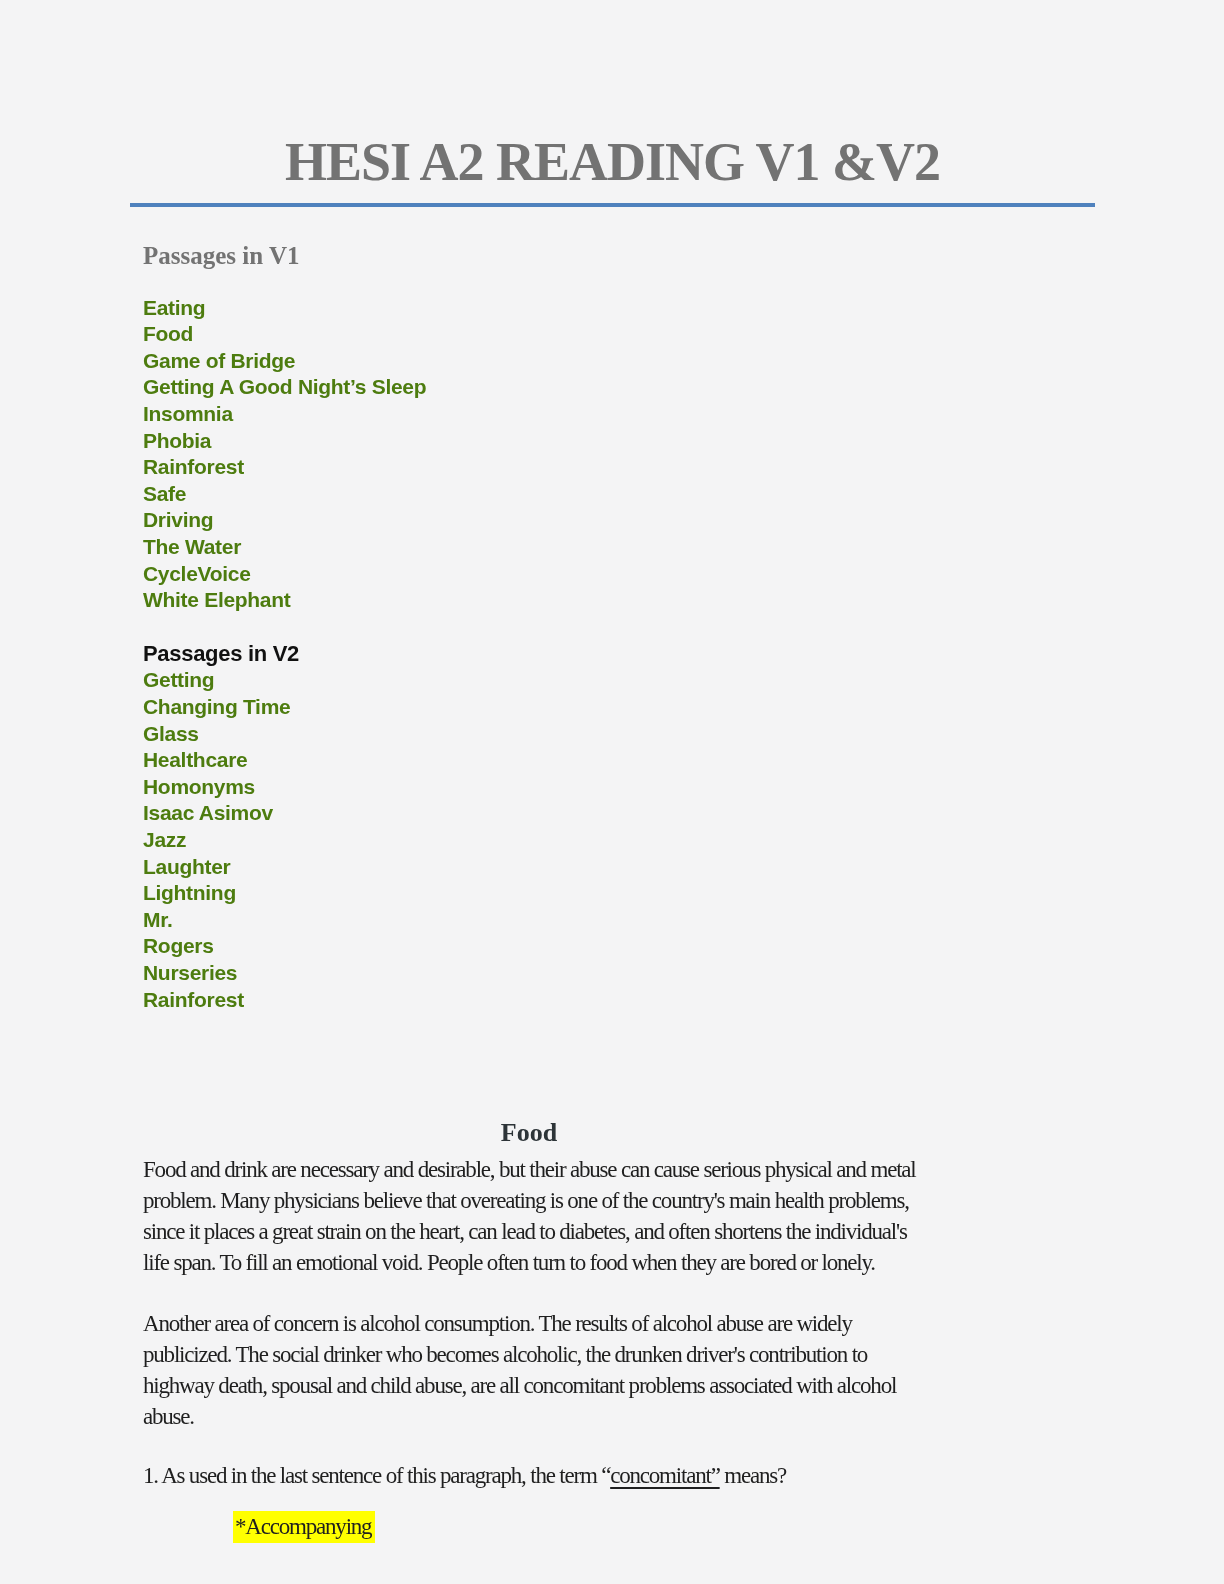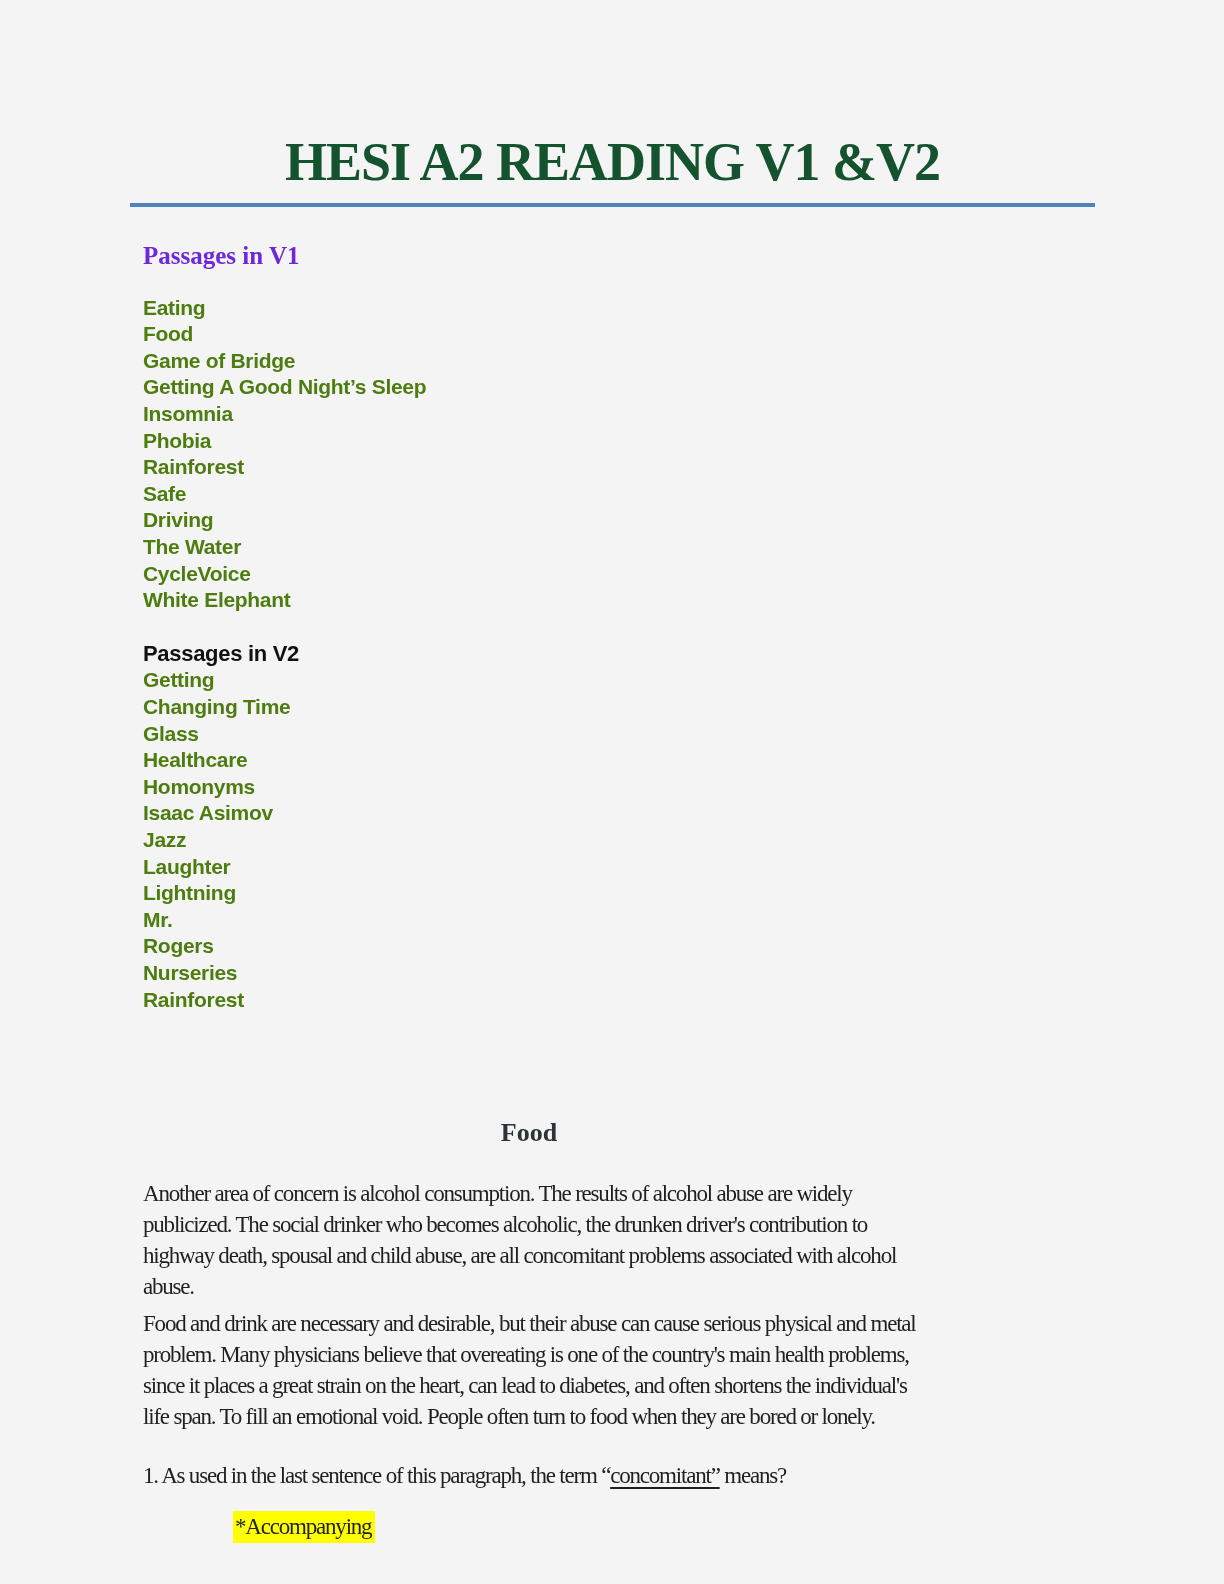--- a/index.html
+++ b/index.html
@@ -19,30 +19,30 @@
     text-align: center;
     border-bottom: 4px solid #4f81bd;
     padding-bottom: 12px;
   }
   .title {
     font-family: "Liberation Serif", serif;
     font-weight: bold;
     font-size: 54px;
     line-height: 1.05;
     letter-spacing: -1px;
-    color: #14532d;
+    color: #737373;
     white-space: nowrap;
   }
 
   
   .v1-heading {
     margin: 34px 0 0 143px;
     font-size: 25px;
     font-weight: bold;
-    color: #6d28d9;
+    color: #737373;
     line-height: 30px;
   }
   .v2-heading {
     margin: 27px 0 0 143px;
     font-family: "Liberation Sans", sans-serif;
     font-size: 22px;
     font-weight: bold;
     color: #111;
     line-height: 26.6px;
     letter-spacing: -0.3px;
@@ -143,32 +143,32 @@
     <a class="passage-link">Laughter</a>
     <a class="passage-link">Lightning</a>
     <a class="passage-link">Mr.</a>
     <a class="passage-link">Rogers</a>
     <a class="passage-link">Nurseries</a>
     <a class="passage-link">Rainforest</a>
   </div>
 
   <div class="passage-heading">Food</div>
 
+  <div class="para first">
+    <div class="para-line">Food and drink are necessary and desirable, but their abuse can cause serious physical and metal</div>
+    <div class="para-line">problem. Many physicians believe that overeating is one of the country's main health problems,</div>
+    <div class="para-line">since it places a great strain on the heart, can lead to diabetes, and often shortens the individual's</div>
+    <div class="para-line">life span. To fill an emotional void. People often turn to food when they are bored or lonely.</div>
+  </div>
+
   <div class="para second">
     <div class="para-line">Another area of concern is alcohol consumption. The results of alcohol abuse are widely</div>
     <div class="para-line">publicized. The social drinker who becomes alcoholic, the drunken driver's contribution to</div>
     <div class="para-line">highway death, spousal and child abuse, are all concomitant problems associated with alcohol</div>
     <div class="para-line">abuse.</div>
-  </div>
-
-  <div class="para first">
-    <div class="para-line">Food and drink are necessary and desirable, but their abuse can cause serious physical and metal</div>
-    <div class="para-line">problem. Many physicians believe that overeating is one of the country's main health problems,</div>
-    <div class="para-line">since it places a great strain on the heart, can lead to diabetes, and often shortens the individual's</div>
-    <div class="para-line">life span. To fill an emotional void. People often turn to food when they are bored or lonely.</div>
   </div>
 
   <div class="question">
     <span>1. As used in the last sentence of this paragraph, the term “</span><span class="term">concomitant”</span><span> means?</span>
   </div>
 
   <div class="answer">
     <span class="hl">*Accompanying</span>
   </div>
 

